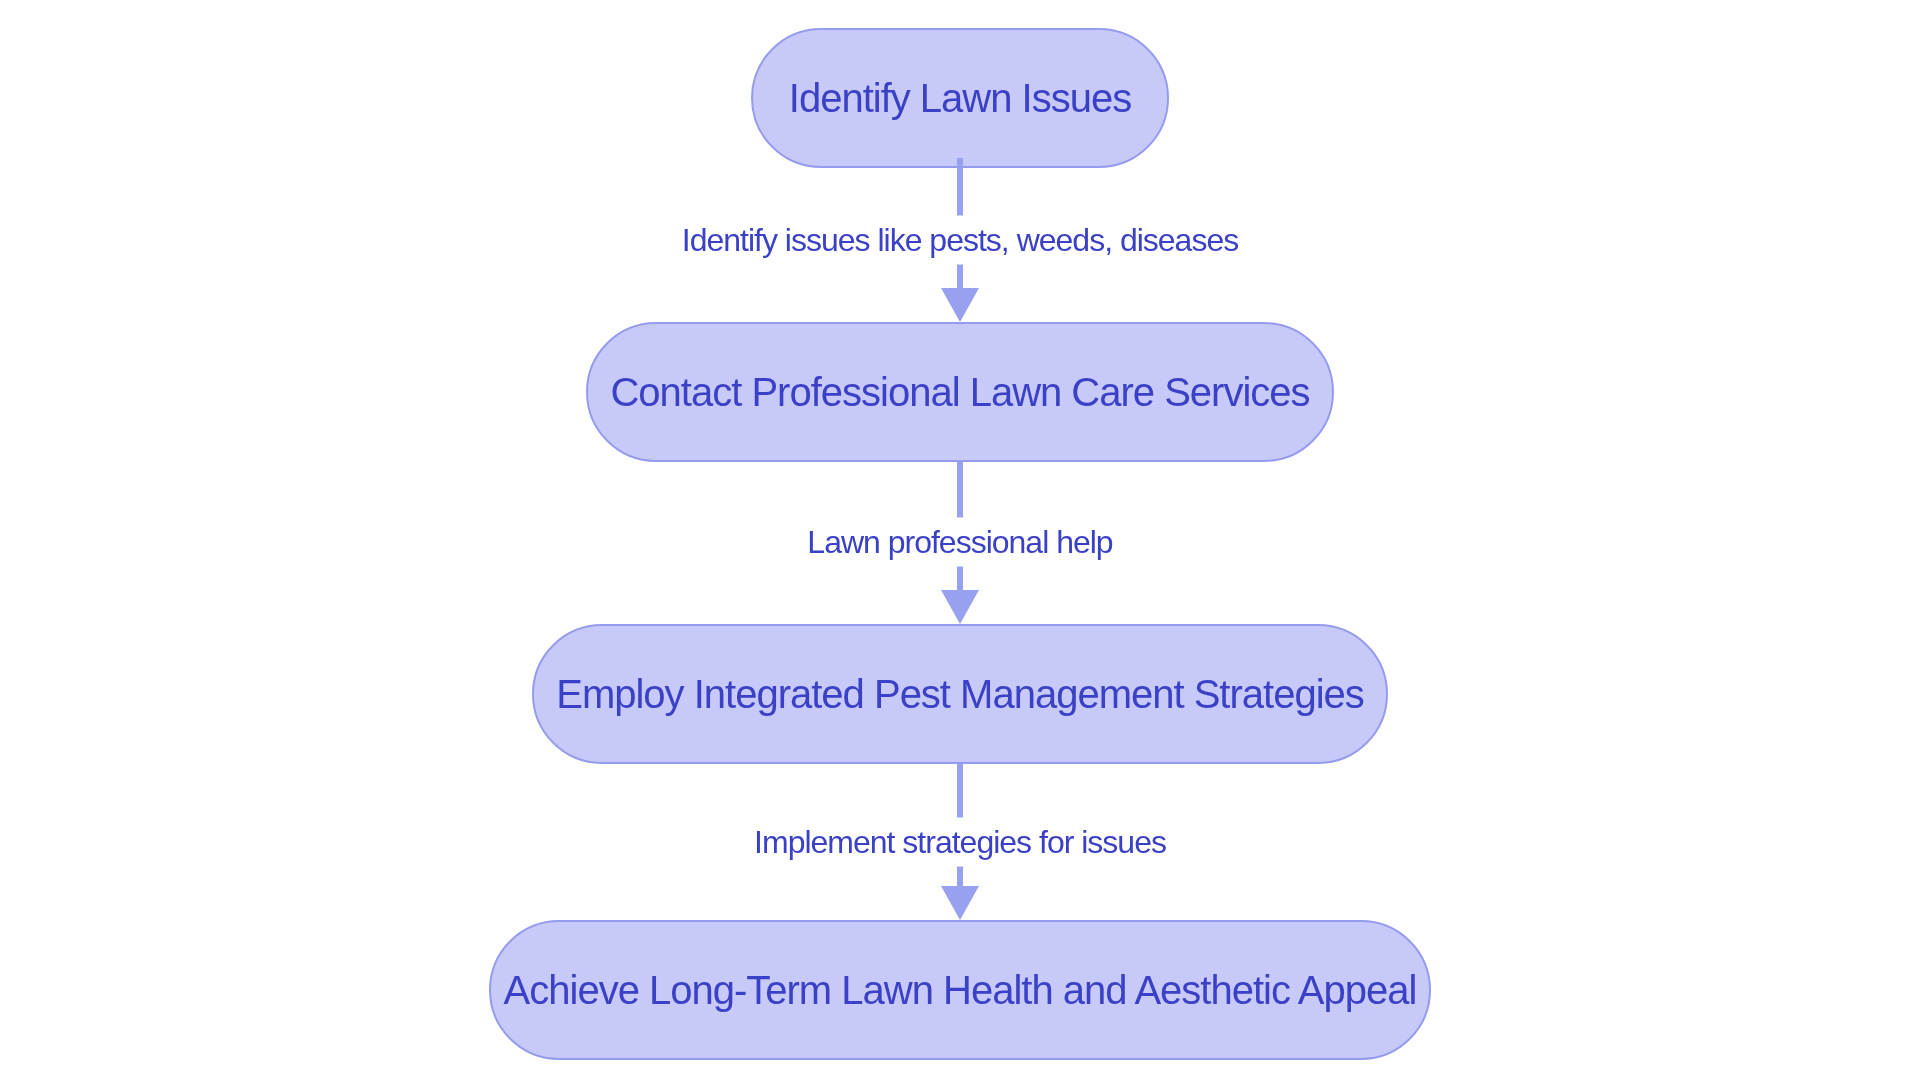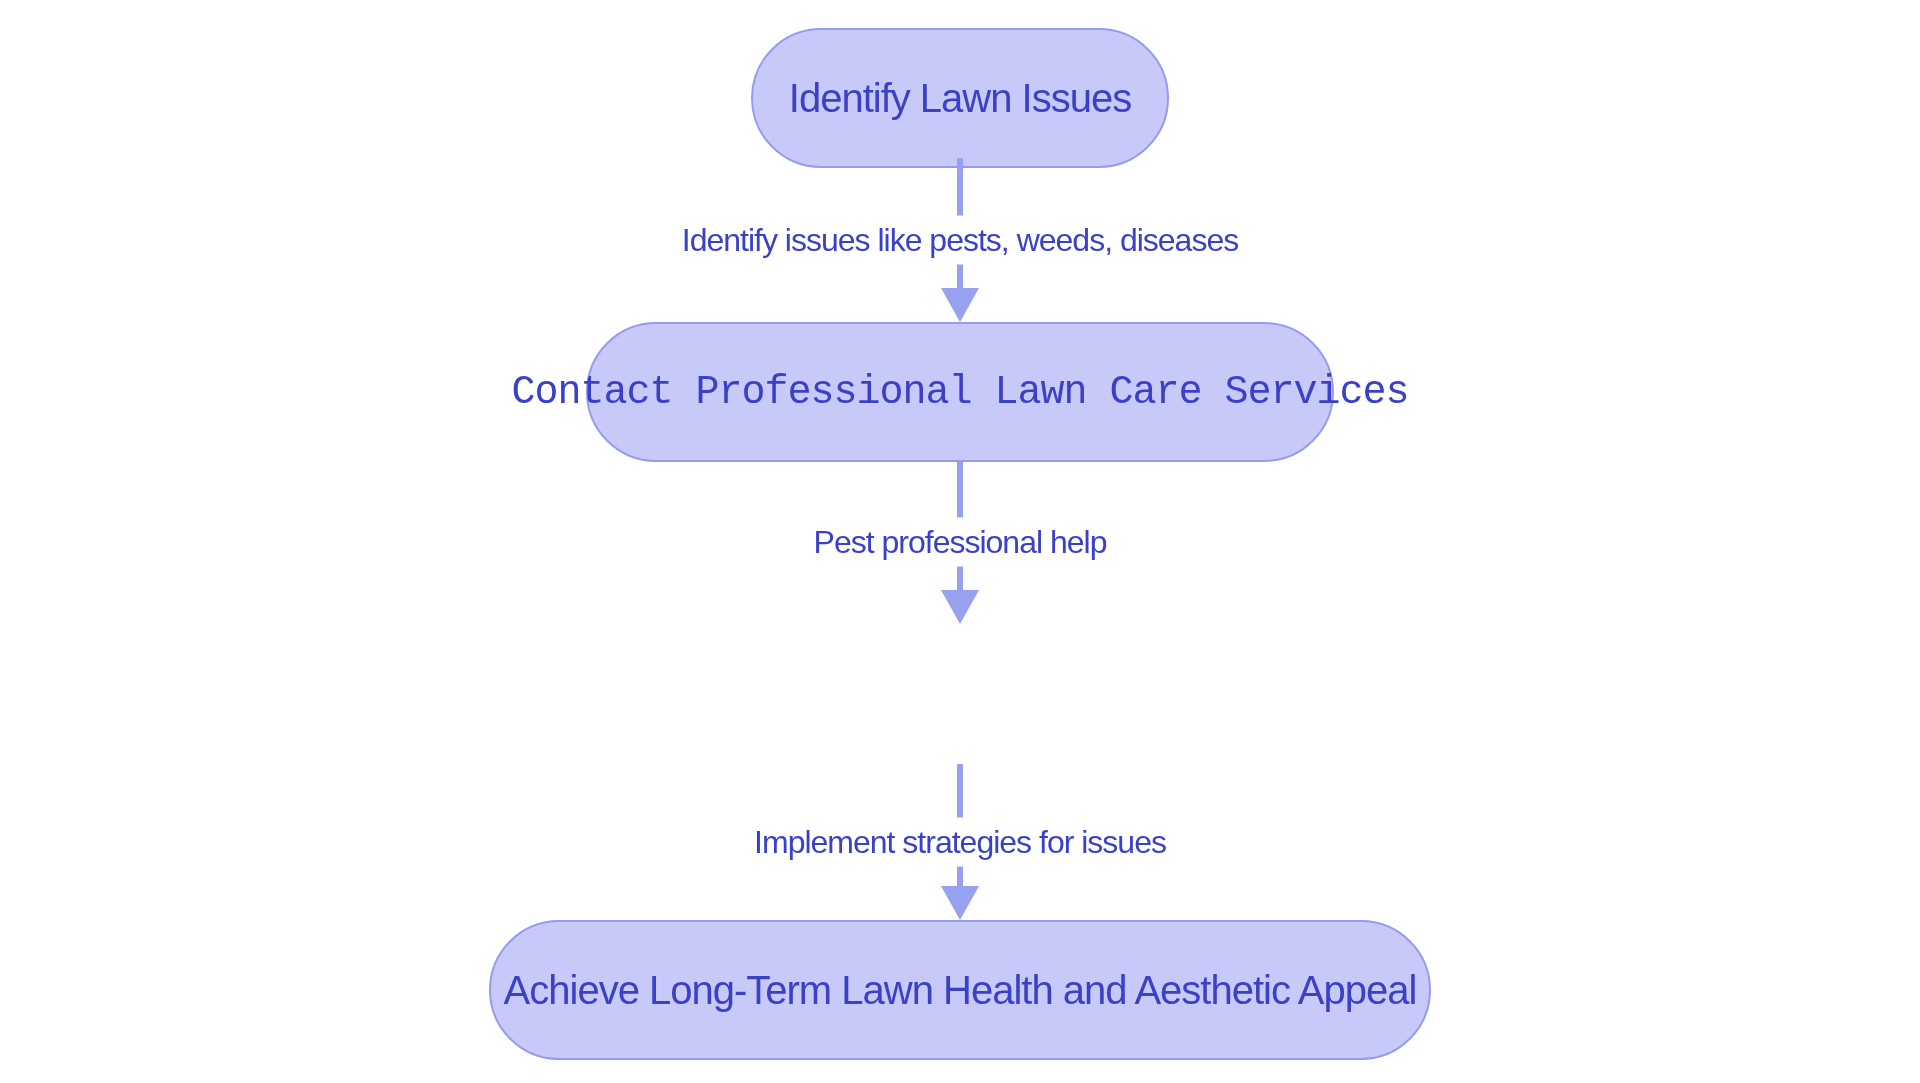--- a/index.html
+++ b/index.html
@@ -35,21 +35,21 @@
     justify-content: center;
   }
   .node-label {
     color: var(--node-text);
     font-size: 40px;
     letter-spacing: -1px;
     white-space: nowrap;
     text-align: center;
   }
   .n1 { top: 18px;  width: 418px; margin-top: 10px; }
-  .n2 { top: 322px; width: 748px; font-family: Liberation Mono, monospace; }
+  .n2 { top: 322px; width: 748px; }
   .n3 { top: 624px; width: 856px; }
   .n4 { top: 920px; width: 942px; }
 
   
   .edge {
     position: absolute;
     left: 50%;
     transform: translateX(-50%);
     width: 38px;
     display: flex;
@@ -104,22 +104,25 @@
   <div class="edge-label el1">Identify issues like pests, weeds, diseases</div>
 
   <div class="node n2">
     <span class="node-label">Contact Professional Lawn Care Services</span>
   </div>
 
   <div class="edge e2">
     <div class="edge-line"></div>
     <div class="arrowhead"></div>
   </div>
-  <div class="edge-label el2">Pest professional help</div>
+  <div class="edge-label el2">Lawn professional help</div>
 
+  <div class="node n3">
+    <span class="node-label">Employ Integrated Pest Management Strategies</span>
+  </div>
 
   <div class="edge e3">
     <div class="edge-line"></div>
     <div class="arrowhead"></div>
   </div>
   <div class="edge-label el3">Implement strategies for issues</div>
 
   <div class="node n4">
     <span class="node-label">Achieve Long-Term Lawn Health and Aesthetic Appeal</span>
   </div>

